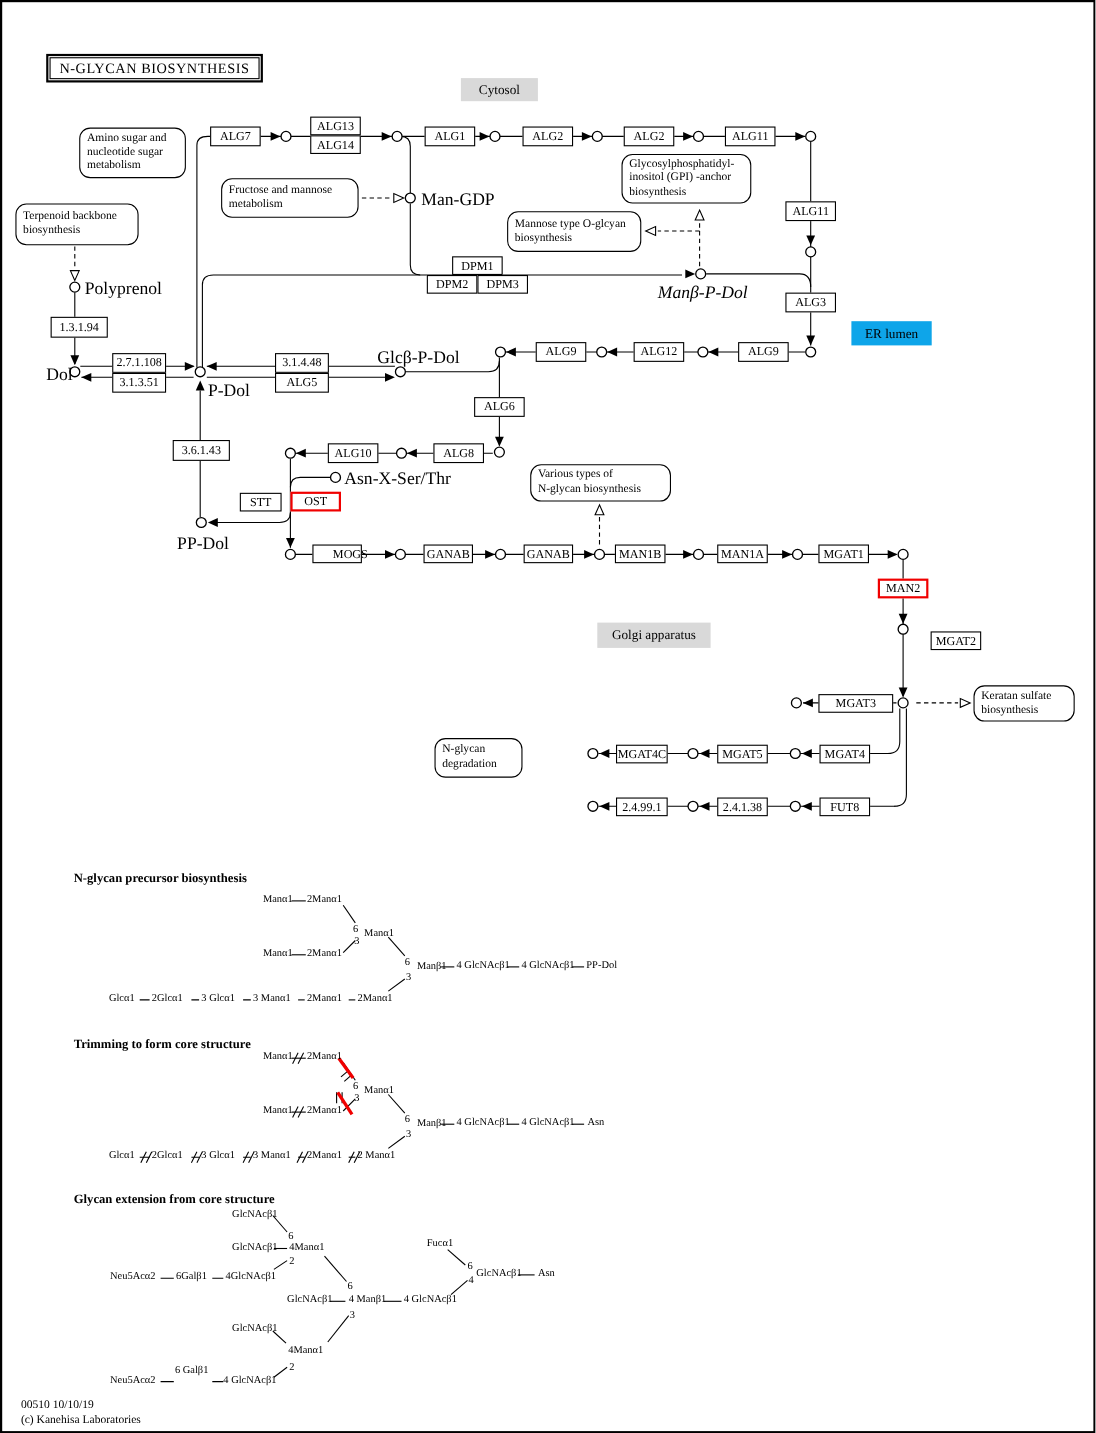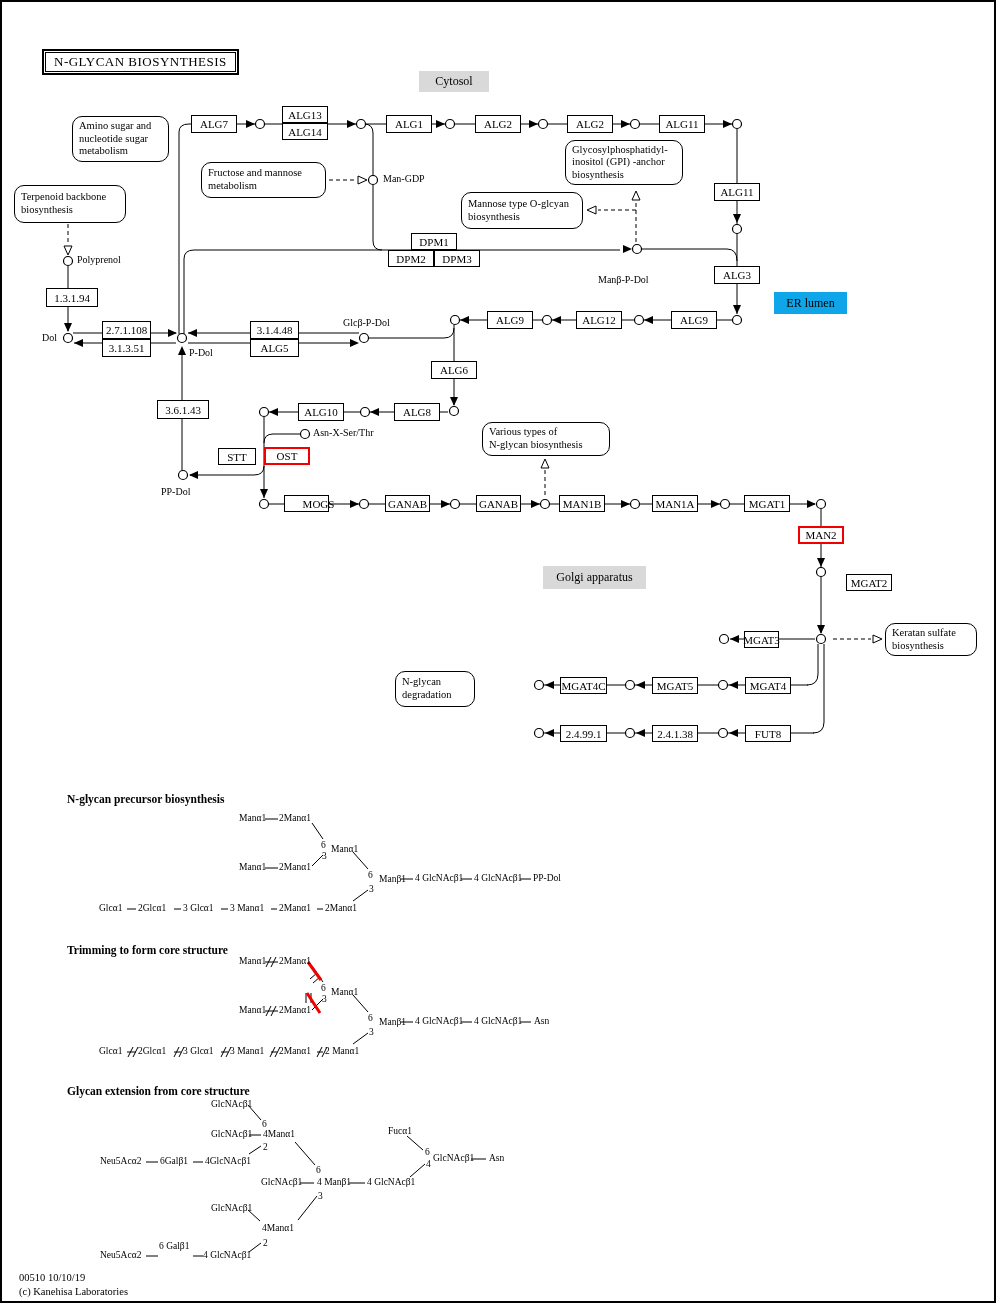--- a/index.html
+++ b/index.html
@@ -9,21 +9,21 @@
   #diagram-svg{position:absolute;left:0;top:0;z-index:1;}
   .ebox{position:absolute;background:#fff;border:1px solid #000;box-sizing:border-box;
         display:flex;align-items:center;justify-content:center;
         font-size:11px;white-space:nowrap;z-index:3;cursor:pointer;}
   .ebox.hl{border-width:2px;}
   .plink{position:absolute;background:#fff;border:1px solid #000;border-radius:10px;
          box-sizing:border-box;display:flex;flex-direction:column;justify-content:center;
          padding:2px 6px;font-size:10.5px;line-height:1.2;z-index:3;cursor:pointer;white-space:nowrap;}
   .compartment{position:absolute;background:#d9d9d9;box-sizing:border-box;
          display:flex;align-items:center;justify-content:center;font-size:12px;z-index:2;}
-  .mlabel{position:absolute;font-size:10px;white-space:nowrap;z-index:2;}
+  .mlabel{position:absolute;font-size:16px;white-space:nowrap;z-index:2;}
   .glabel{position:absolute;font-size:9.5px;white-space:nowrap;z-index:2;}
   .gheader{position:absolute;font-size:11.5px;font-weight:bold;white-space:nowrap;z-index:2;}
   #titlebox{position:absolute;left:40px;top:47px;border:2px solid #000;padding:1px;background:#fff;z-index:3;}
   #titlebox .inner{border:1px solid #000;padding:1px 8px;font-size:13px;letter-spacing:0.5px;}
   .footer-line{position:absolute;font-size:10.5px;z-index:2;white-space:nowrap;}
 </style>
 </head>
 <body>
 
 <div id="stage">
@@ -308,33 +308,33 @@
       <div class="ebox" style="left: 216px; top: 446px; width: 38px; height: 17px; text-align: right;">STT</div>
       <div class="ebox hl" style="left: 262px; top: 445px; width: 46px; height: 18px; border-color: rgb(240, 0, 0);">OST</div>
       <div class="ebox" style="left: 282px; top: 493px; width: 45px; height: 17px; padding-left: 24px;">MOGS</div>
       <div class="ebox" style="left: 383px; top: 493px; width: 45px; height: 17px;">GANAB</div>
       <div class="ebox" style="left: 474px; top: 493px; width: 45px; height: 17px;">GANAB</div>
       <div class="ebox" style="left: 557px; top: 493px; width: 46px; height: 17px;">MAN1B</div>
       <div class="ebox" style="left: 650px; top: 493px; width: 46px; height: 17px;">MAN1A</div>
       <div class="ebox" style="left: 742px; top: 493px; width: 46px; height: 17px;">MGAT1</div>
       <div class="ebox hl" style="left: 796px; top: 524px; width: 46px; height: 18px; border-color: rgb(240, 0, 0);">MAN2</div>
       <div class="ebox" style="left: 796px; top: 572px; width: 46px; height: 17px; margin-left: 48px;">MGAT2</div>
-      <div class="ebox" style="left: 742px; top: 629px; width: 35px; height: 17px;">MGAT3</div>
+      <div class="ebox" style="left: 742px; top: 629px; width: 68px; height: 17px;">MGAT3</div>
       <div class="ebox" style="left: 743px; top: 675px; width: 46px; height: 17px;">MGAT4</div>
       <div class="ebox" style="left: 650px; top: 675px; width: 46px; height: 17px;">MGAT5</div>
       <div class="ebox" style="left: 558px; top: 675px; width: 47px; height: 17px;">MGAT4C</div>
       <div class="ebox" style="left: 743px; top: 723px; width: 46px; height: 17px;">FUT8</div>
       <div class="ebox" style="left: 650px; top: 723px; width: 46px; height: 17px;">2.4.1.38</div>
       <div class="ebox" style="left: 558px; top: 723px; width: 47px; height: 17px;">2.4.99.1</div>
       <div class="mlabel" style="left: 75px; top: 252px;">Polyprenol</div>
       <div class="mlabel" style="left: 381px; top: 171px;">Man-GDP</div>
       <div class="mlabel" style="left: 40px; top: 330px;">Dol</div>
       <div class="mlabel" style="left: 187px; top: 345px;">P-Dol</div>
       <div class="mlabel" style="left: 341px; top: 315px;">Glcβ-P-Dol</div>
-      <div class="mlabel" style="left: 596px; top: 272px;">Manβ-P-Dol</div>
+      <div class="mlabel" style="left: 596px; top: 256px; font-style: italic;">Manβ-P-Dol</div>
       <div class="mlabel" style="left: 311px; top: 425px;">Asn-X-Ser/Thr</div>
       <div class="mlabel" style="left: 159px; top: 484px;">PP-Dol</div>
       <div class="gheader" style="left: 65px; top: 791px;">N-glycan precursor biosynthesis</div>
       <div class="glabel" style="left: 237px; top: 811px;">Manα1</div>
       <div class="glabel" style="left: 277px; top: 811px;">2Manα1</div>
       <div class="glabel" style="left: 319px; top: 838px;">6</div>
       <div class="glabel" style="left: 329px; top: 842px;">Manα1</div>
       <div class="glabel" style="left: 320px; top: 849px;">3</div>
       <div class="glabel" style="left: 237px; top: 860px;">Manα1</div>
       <div class="glabel" style="left: 277px; top: 860px;">2Manα1</div>

